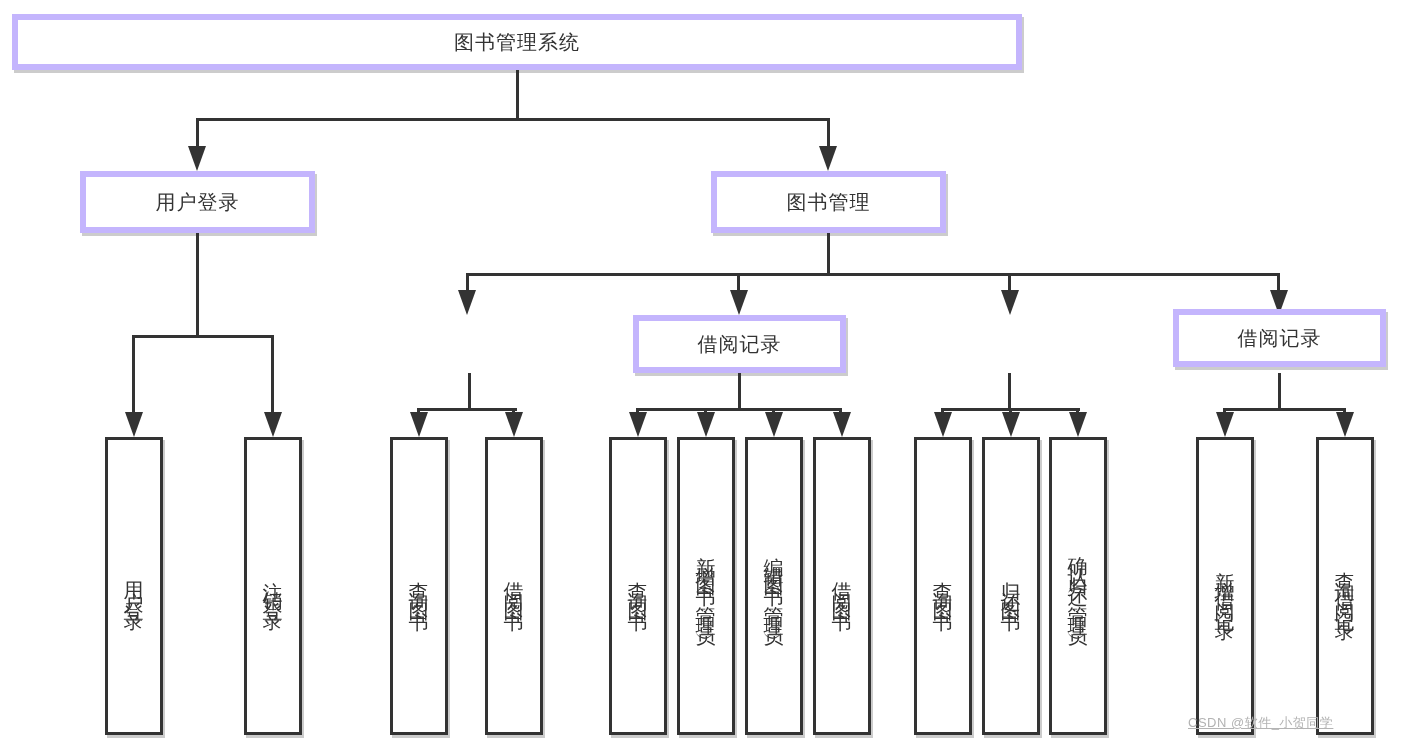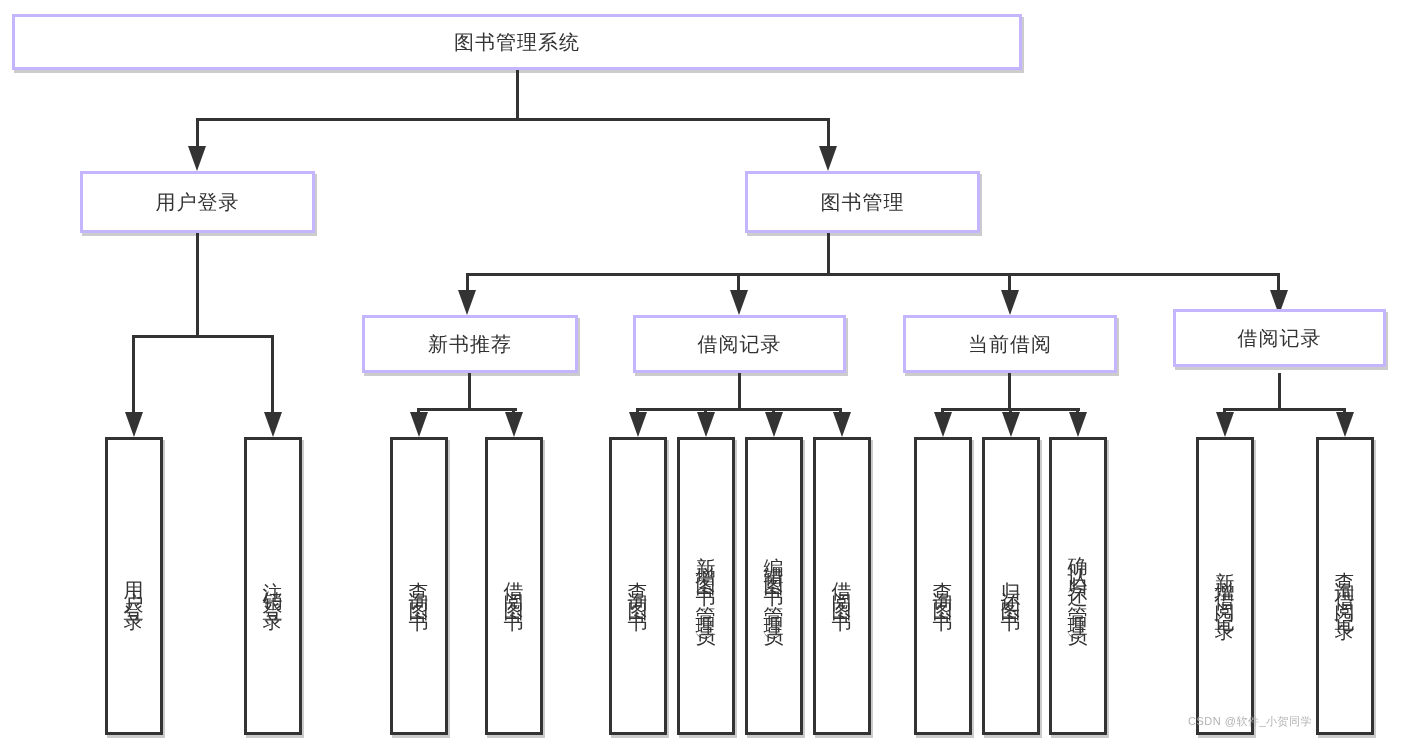--- a/index.html
+++ b/index.html
@@ -12,21 +12,21 @@
     position: relative;
     width: 1405px;
     height: 747px;
     background: #ffffff;
     overflow: hidden;
   }
   
   .hbox {
     position: absolute;
     box-sizing: border-box;
-    border: 3px solid #c4b5fd;
+    border: 6px solid #c4b5fd;
     background: #ffffff;
     box-shadow: 2px 3px 0 rgba(128,128,128,0.40);
     display: flex;
     align-items: center;
     justify-content: center;
   }
   .hbox span {
     font-size: 20px;
     color: #333333;
     letter-spacing: 1px;
@@ -67,25 +67,26 @@
     height: 0;
     border-left: 9px solid transparent;
     border-right: 9px solid transparent;
     border-top: 25px solid #333333;
   }
   
   .watermark {
     position: absolute;
     left: 1188px;
     top: 714px;
-    font-size: 11px;
+    font-size: 13px;
     color: #b3b3b3;
     letter-spacing: 0.5px;
     z-index: 5;
     white-space: nowrap;
+    text-decoration: underline;
   }
 </style>
 </head>
 <body>
 
 <div class="canvas">
 
   <div class="hbox" style="left:12px; top:14px; width:1010px; height:56px;">
     <span>图书管理系统</span>
   </div>
@@ -93,21 +94,21 @@
   <div class="vline" style="left:516px; top:70px; height:48px;"></div>
   <div class="hline" style="left:196px; top:118px; width:634px;"></div>
   <div class="vline" style="left:196px; top:118px; height:30px;"></div>
   <div class="vline" style="left:827px; top:118px; height:30px;"></div>
   <div class="arrow" style="left:188px; top:146px;"></div>
   <div class="arrow" style="left:819px; top:146px;"></div>
 
   <div class="hbox" style="left:80px; top:171px; width:235px; height:62px;">
     <span>用户登录</span>
   </div>
-  <div class="hbox" style="left:711px; top:171px; width:235px; height:62px;margin-left:34px;">
+  <div class="hbox" style="left:711px; top:171px; width:235px; height:62px;">
     <span>图书管理</span>
   </div>
 
   <div class="vline" style="left:196px; top:233px; height:102px;"></div>
   <div class="hline" style="left:132px; top:335px; width:142px;"></div>
   <div class="vline" style="left:132px; top:335px; height:80px;"></div>
   <div class="vline" style="left:271px; top:335px; height:80px;"></div>
   <div class="arrow" style="left:125px; top:412px;"></div>
   <div class="arrow" style="left:264px; top:412px;"></div>
 
@@ -115,28 +116,22 @@
   <div class="hline" style="left:466px; top:273px; width:814px;"></div>
   <div class="vline" style="left:466px; top:273px; height:18px;"></div>
   <div class="vline" style="left:737px; top:273px; height:18px;"></div>
   <div class="vline" style="left:1008px; top:273px; height:18px;"></div>
   <div class="vline" style="left:1277px; top:273px; height:18px;"></div>
   <div class="arrow" style="left:458px; top:290px;"></div>
   <div class="arrow" style="left:730px; top:290px;"></div>
   <div class="arrow" style="left:1001px; top:290px;"></div>
   <div class="arrow" style="left:1270px; top:290px;"></div>
 
-  <div class="hbox" style="left:362px; top:315px; width:216px; height:58px;">
-    <span>新书推荐</span>
-  </div>
   <div class="hbox" style="left:633px; top:315px; width:213px; height:58px;">
     <span>借阅记录</span>
-  </div>
-  <div class="hbox" style="left:903px; top:315px; width:214px; height:58px;">
-    <span>当前借阅</span>
   </div>
   <div class="hbox" style="left:1173px; top:309px; width:213px; height:58px;">
     <span>借阅记录</span>
   </div>
 
   <div class="vline" style="left:468px; top:373px; height:35px;"></div>
   <div class="hline" style="left:417px; top:408px; width:100px;"></div>
   <div class="vline" style="left:417px; top:408px; height:8px;"></div>
   <div class="vline" style="left:512px; top:408px; height:8px;"></div>
   <div class="arrow" style="left:410px; top:412px;"></div>

